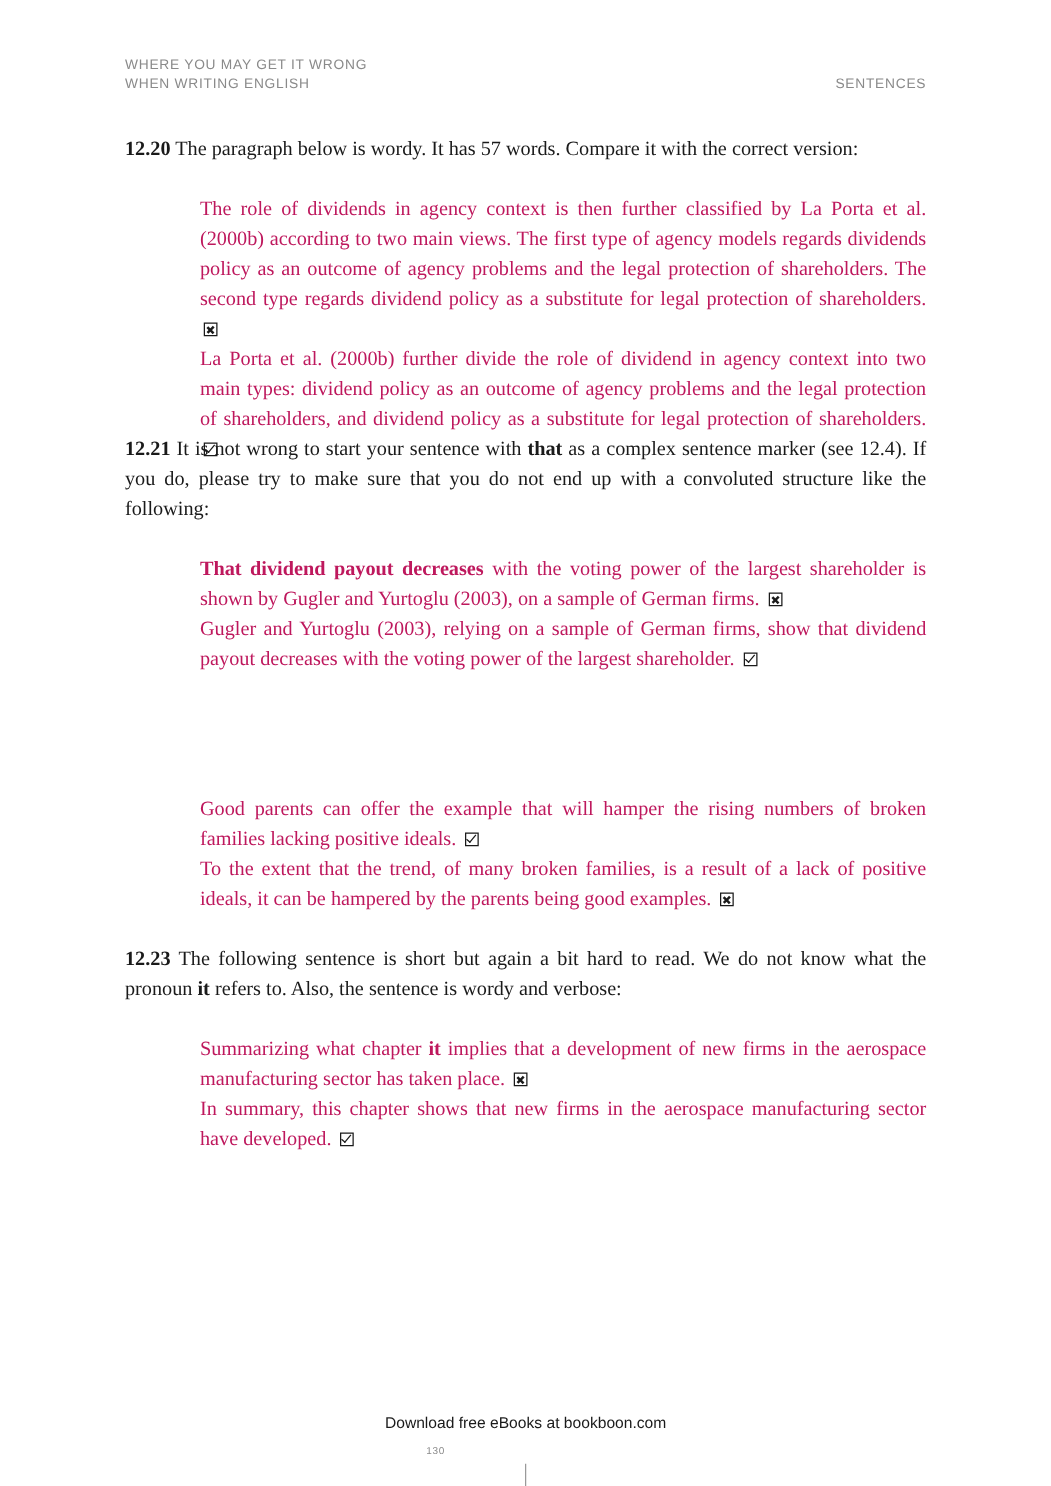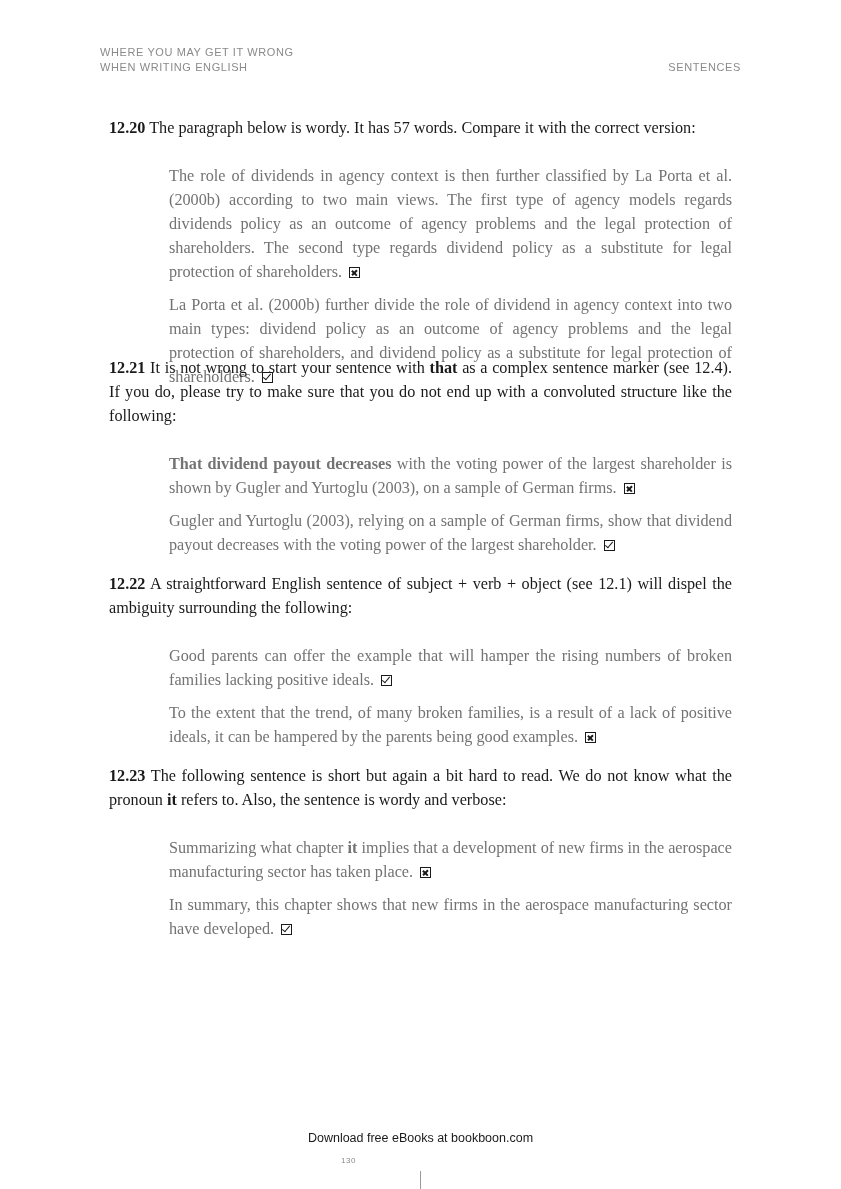--- a/index.html
+++ b/index.html
@@ -10,23 +10,23 @@
       font-family: "Liberation Sans", sans-serif; font-size: 11px; letter-spacing: 0.6px;
       color: #8a8a8a; line-height: 15px; }
     .running-head .left { position: absolute; left: 0; top: 0; }
     .running-head .right { position: absolute; right: 0; top: 15px; text-align: center; }
 
     .body-text { position: absolute; left: 100px; width: 641px;
       font-family: "Liberation Serif", serif; font-size: 16.2px; color: #1a1a1a;
       line-height: 24px; text-align: justify; }
     .body-text b { font-weight: bold; }
     .example { position: absolute; left: 160px; width: 581px;
-      font-family: "Liberation Serif", serif; font-size: 16.2px; color: #737373;
+      font-family: "Liberation Serif", serif; font-size: 16.2px; color: #be185d;
       line-height: 24px; text-align: justify; }
-    .example p, .body-text p { margin: 9px; }
+    .example p, .body-text p { margin: 0; }
 
     .mark { display: inline-block; width: 11px; height: 11px; border: 1.3px solid #1a1a1a;
       position: relative; vertical-align: -1px; margin-left: 3px; box-sizing: border-box; }
     .mark.wrong::before, .mark.wrong::after { content: ""; position: absolute; left: 1px; top: 3.5px;
       width: 6.5px; height: 1.8px; background: #1a1a1a; }
     .mark.wrong::before { transform: rotate(45deg); }
     .mark.wrong::after { transform: rotate(-45deg); }
     .mark.right::before { content: ""; position: absolute; left: 2px; top: -1px; width: 3px; height: 7px;
       border-right: 1.8px solid #1a1a1a; border-bottom: 1.8px solid #1a1a1a; transform: rotate(40deg); }
 
@@ -58,23 +58,20 @@
   </div>
 
   <div class="body-text" style="top:347px;">
     <p><b>12.21</b><span> It is not wrong to start your sentence with </span><b>that</b><span> as a complex sentence marker (see 12.4). If you do, please try to make sure that you do not end up with a convoluted structure like the following:</span></p>
   </div>
   <div class="example" style="top:443px;">
     <p><b>That dividend payout decreases</b><span> with the voting power of the largest shareholder is shown by Gugler and Yurtoglu (2003), on a sample of German firms.</span> <span class="mark wrong"></span></p>
     <p><span>Gugler and Yurtoglu (2003), relying on a sample of German firms, show that dividend payout decreases with the voting power of the largest shareholder.</span> <span class="mark right"></span></p>
   </div>
 
-  <div class="body-text" style="top:563px;">
-    <p><b>12.22</b><span> A straightforward English sentence of subject + verb + object (see 12.1) will dispel the ambiguity surrounding the following:</span></p>
-  </div>
   <div class="example" style="top:635px;">
     <p><span>Good parents can offer the example that will hamper the rising numbers of broken families lacking positive ideals.</span> <span class="mark right"></span></p>
     <p><span>To the extent that the trend, of many broken families, is a result of a lack of positive ideals, it can be hampered by the parents being good examples.</span> <span class="mark wrong"></span></p>
   </div>
 
   <div class="body-text" style="top:755px;">
     <p><b>12.23</b><span> The following sentence is short but again a bit hard to read. We do not know what the pronoun </span><b>it</b><span> refers to. Also, the sentence is wordy and verbose:</span></p>
   </div>
   <div class="example" style="top:827px;">
     <p><span>Summarizing what chapter </span><b>it</b><span> implies that a development of new firms in the aerospace manufacturing sector has taken place.</span> <span class="mark wrong"></span></p>

